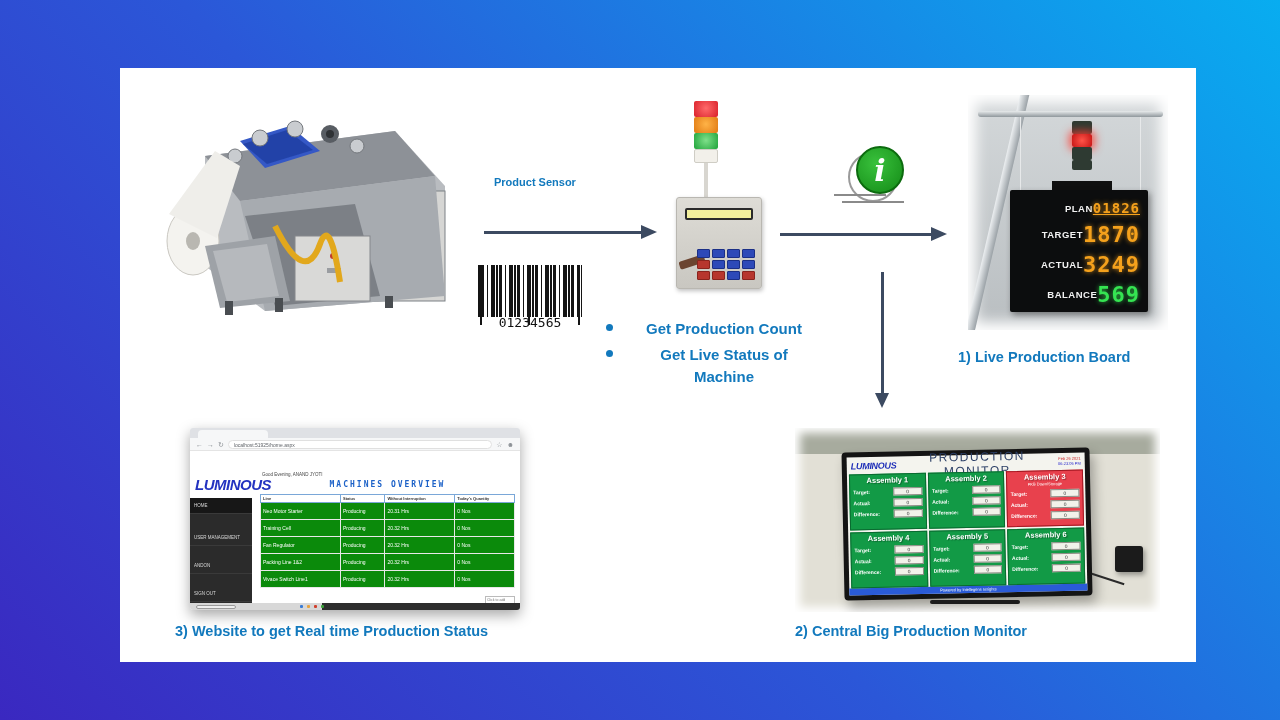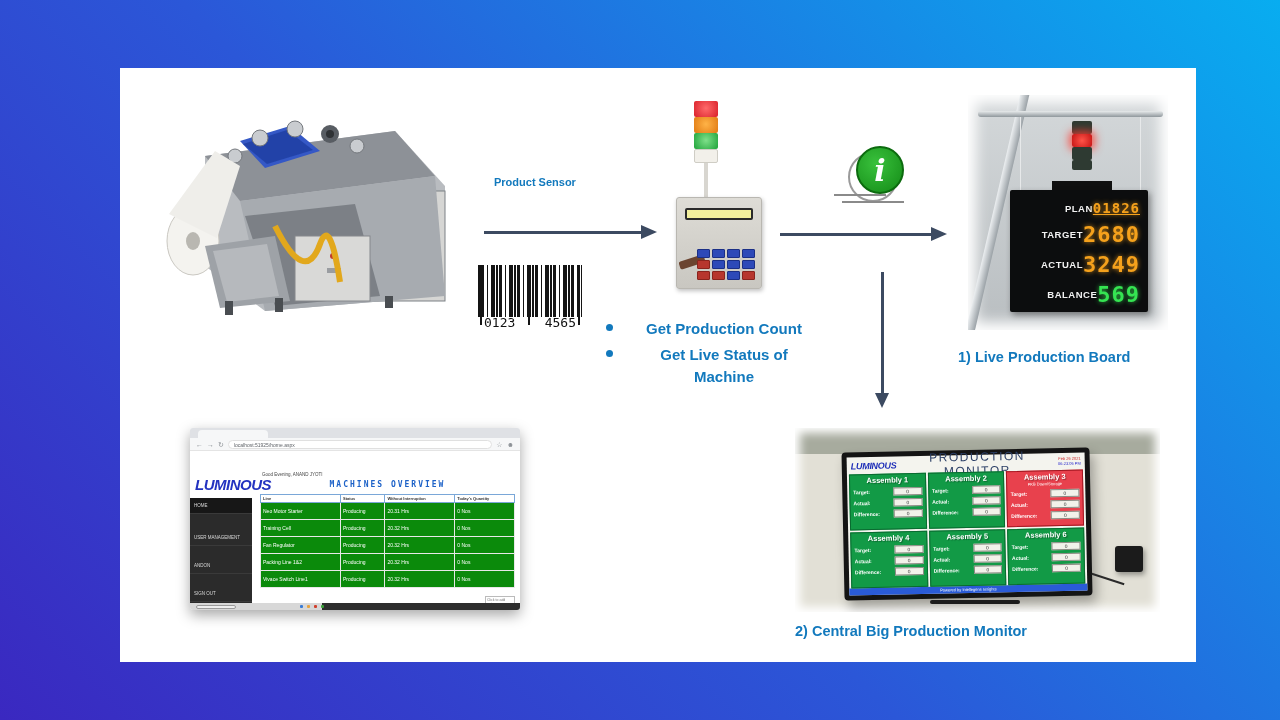--- a/index.html
+++ b/index.html
@@ -28,21 +28,21 @@
   .bullets { width:230px; }
   .bullet-row { display:flex; margin-bottom:4px;text-align:center; }
   .bullet-dot { width:7px; height:7px; border-radius:50%; background:#1279bd; margin:6px 26px 0 0; flex:none; }
   .bullet-text { font-size:15px; font-weight:bold; color:#1279bd; width:170px; line-height:1.45; }
 
   
   .barcode { width:104px; }
   .barcode .bars { height:52px;
     background:repeating-linear-gradient(90deg,#141414 0 2px,#fff 2px 3px,#141414 3px 6px,#fff 6px 9px,#141414 9px 10px,#fff 10px 13px,#141414 13px 17px,#fff 17px 18px); }
   .barcode .guard { position:absolute; top:0; width:2px; height:60px; background:#141414; }
-  .barcode .digits { display:flex; justify-content:space-between; font-family:"DejaVu Sans Mono",monospace; font-size:13px; color:#111; margin-top:-2px; padding:0 6px; }
+  .barcode .digits { display:flex; justify-content:center; font-family:"DejaVu Sans Mono",monospace; font-size:13px; color:#111; margin-top:-2px; padding:0 6px; }
 
   
   .tower { width:24px; }
   .tower .seg { width:24px; height:16px; border-radius:2px; }
   .tower .seg.red { background:radial-gradient(circle at 50% 45%, #ff6a6a, #d9202a); }
   .tower .seg.orange { background:radial-gradient(circle at 50% 45%, #ffb347, #e07912); }
   .tower .seg.green { background:radial-gradient(circle at 50% 45%, #7fe08a, #1fa33a); }
   .tower .base { width:24px; height:14px; background:#f2f0ea; border:1px solid #cfcdc5; border-radius:2px; }
   .tower .pole { width:4px; height:36px; background:#d8d6d0; margin-left:10px; }
   .device { width:86px; height:92px; background:linear-gradient(#dedcd6,#c9c7c1); border:1px solid #b9b7b1; border-radius:3px; box-shadow:1px 2px 4px rgba(0,0,0,.25); }
@@ -250,21 +250,21 @@
       <div class="s" style="height:10px;"></div>
     </div>
     <div class="pb-mount"></div>
     <div class="led-board">
       <div class="led-row" style="height:22px;">
         <span class="led-label">PLAN</span>
         <span class="led-val led-amber" style="font-size:14px;text-decoration:underline;">01826</span>
       </div>
       <div class="led-row" style="height:30px;margin-left:47px;">
         <span class="led-label">TARGET</span>
-        <span class="led-val led-amber" style="font-size:22px;">2680</span>
+        <span class="led-val led-amber" style="font-size:22px;">1870</span>
       </div>
       <div class="led-row" style="height:30px;">
         <span class="led-label">ACTUAL</span>
         <span class="led-val led-amber" style="font-size:22px;">3249</span>
       </div>
       <div class="led-row" style="height:30px;">
         <span class="led-label">BALANCE</span>
         <span class="led-val led-green" style="font-size:22px;">569</span>
       </div>
     </div>
@@ -336,20 +336,21 @@
       <div class="tooltip">Click to add notes</div>
     </div>
     <div class="taskbar">
       <div class="searchpill"></div>
       <div class="tb-dot" style="background:#3a7bd5; margin-left:64px;"></div>
       <div class="tb-dot" style="background:#e8a33d;"></div>
       <div class="tb-dot" style="background:#d2402e;"></div>
       <div class="tb-dot" style="background:#3aa23a;"></div>
     </div>
   </div>
+  <div class="abs blue-label caption" style="left:55px; top:555px; width:360px;">3) Website to get Real time Production Status</div>
 
   <div class="abs photo-monitor" style="left:675px; top:360px;">
     <div class="tv">
       <div class="screen">
         <div class="mon-header">
           <span class="mon-brand">LUMINOUS</span>
           <span class="mon-title">PRODUCTION MONITOR</span>
           <span class="mon-dt">
             <div class="mon-date">Feb 26 2021</div>
             <div class="mon-time">06:23:06 PM</div>

